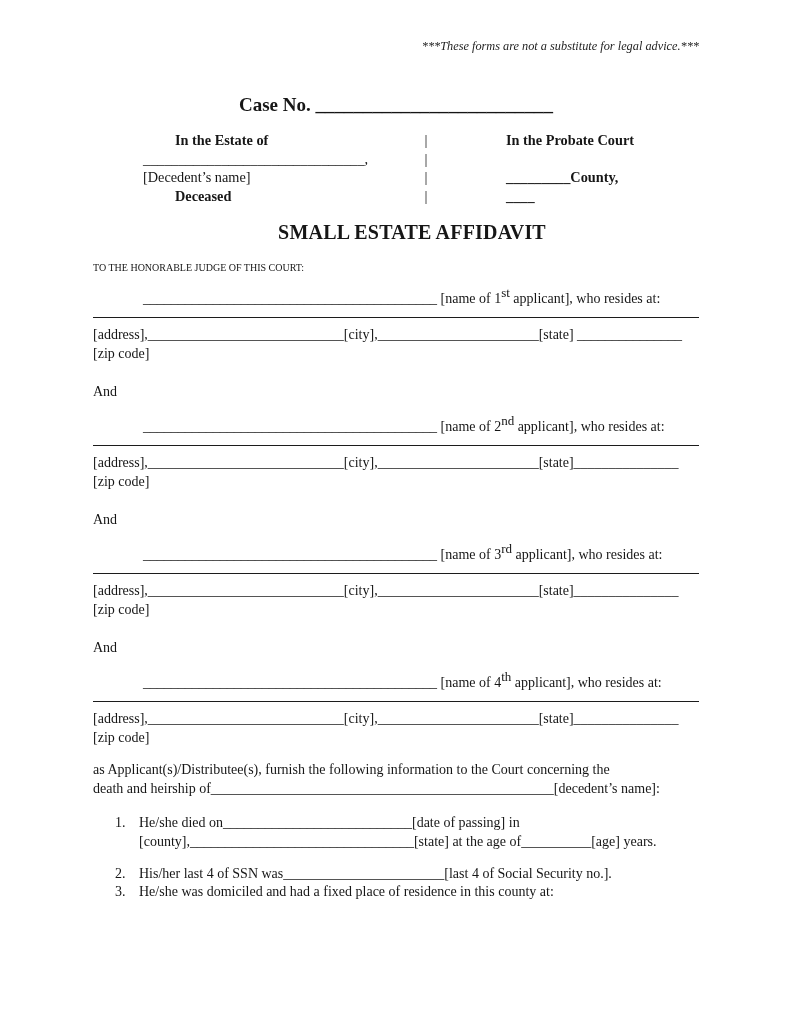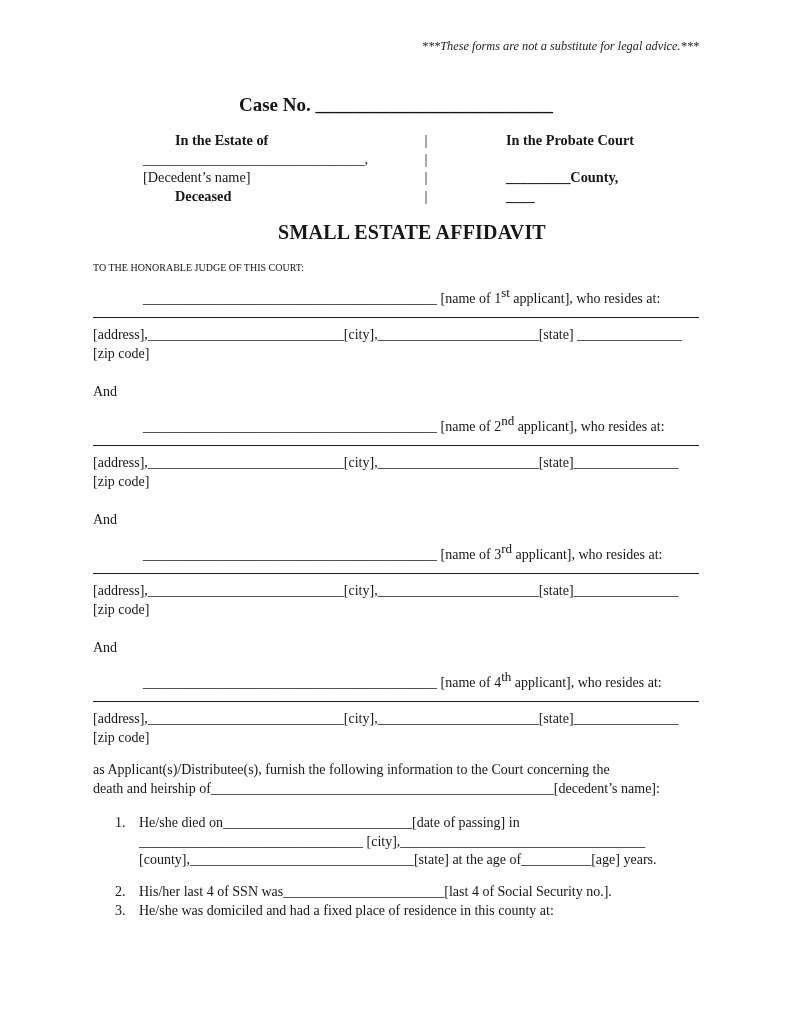--- a/index.html
+++ b/index.html
@@ -117,21 +117,20 @@
     </div>
 
     <div class="closing">
       <div>as Applicant(s)/Distributee(s), furnish the following information to the Court concerning the</div>
       <div><span>death and heirship of</span><span>_________________________________________________</span><span>[decedent’s name]:</span></div>
     </div>
 
     <div class="li first">
       <span class="num">1.</span>
       <div>He/she died on___________________________[date of passing] in</div>
-      <div>________________________________ [city],___________________________________</div>
       <div>[county],________________________________[state] at the age of__________[age] years.</div>
     </div>
 
     <div class="li gap">
       <span class="num">2.</span>
       <div>His/her last 4 of SSN was_______________________[last 4 of Social Security no.].</div>
     </div>
 
     <div class="li">
       <span class="num">3.</span>

